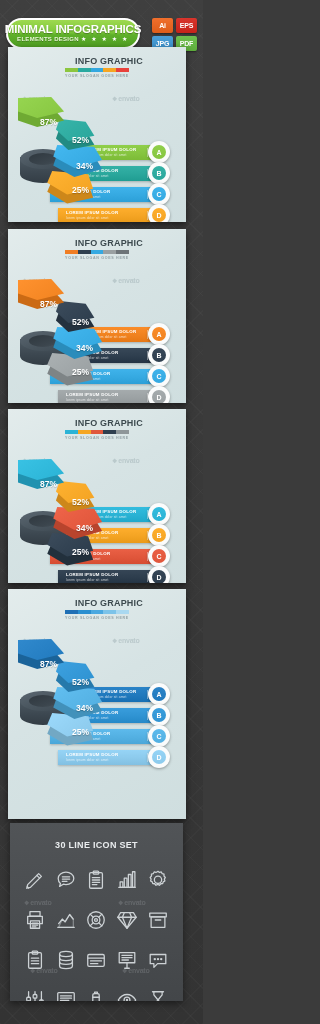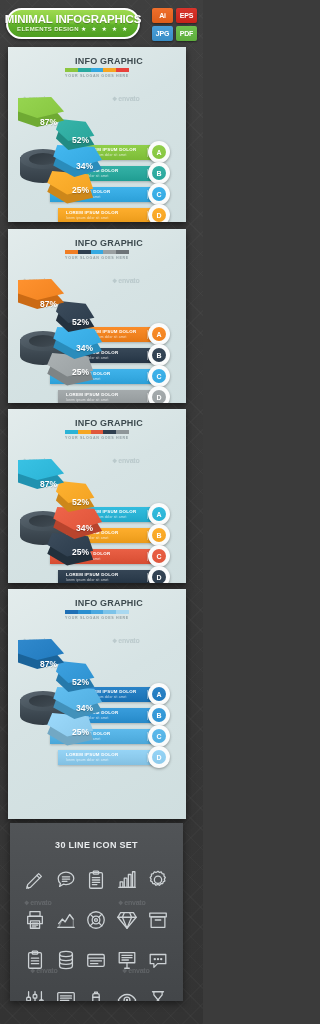--- a/index.html
+++ b/index.html
@@ -12,21 +12,21 @@
   .bg-texture{
     position:absolute;inset:0;
     background-image:
       repeating-linear-gradient(45deg, rgba(255,255,255,.022) 0 1px, rgba(0,0,0,0) 1px 14px),
       repeating-linear-gradient(-45deg, rgba(255,255,255,.018) 0 1px, rgba(0,0,0,0) 1px 14px),
       linear-gradient(180deg,#3f3f3f 0%,#383838 55%,#333 100%);
     pointer-events:none;
   }
 
   
-  .header{position:absolute;left:0;top:2px;width:203px;height:44px;}
+  .header{position:absolute;left:0;top:12px;width:203px;height:44px;}
   .title-pill{
     position:absolute;left:6px;top:6px;width:134px;height:31px;
     border-radius:16px;
     background:linear-gradient(180deg,#9ed94f 0%,#7ec83b 45%,#5eb02a 55%,#4f9e22 100%);
     border:2px solid #ffffff;
     box-shadow:0 1px 3px rgba(0,0,0,.5);
     box-sizing:border-box;
     display:flex;flex-direction:column;align-items:center;justify-content:center;
   }
   .title-main{

